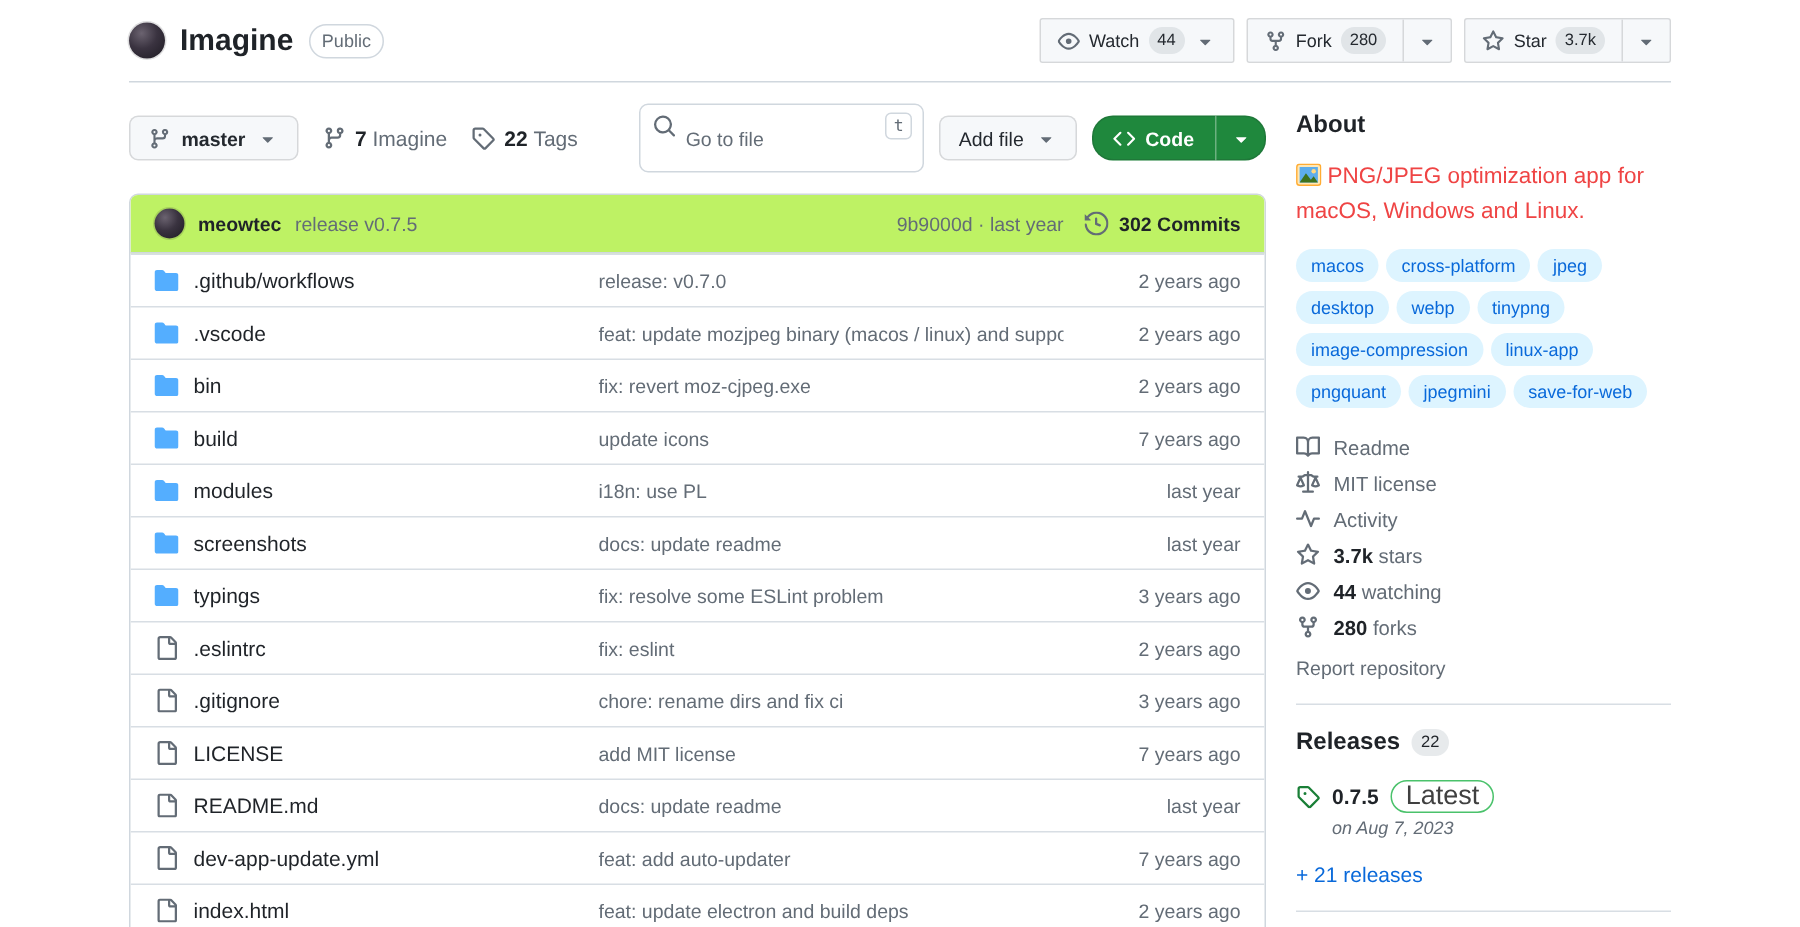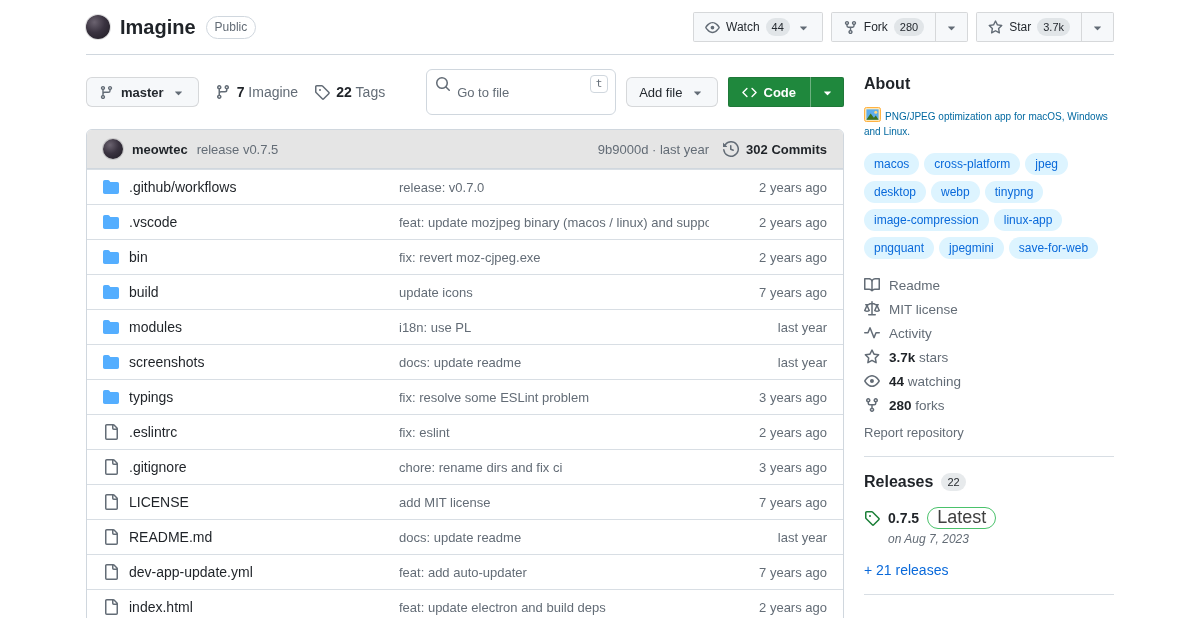--- a/index.html
+++ b/index.html
@@ -44,50 +44,50 @@
   .toolbar-right { margin-left:auto; display:flex; gap:10px; align-items:center; }
   .goto-box { position:relative; width:190px; }
   .goto-box input { width:100%; height:46px; border:1px solid #d0d7de; border-radius:6px;
     padding:0 28px 0 30px; font-size:13px; color:#1f2328; background:#fff; outline:none;
     font-family:"Liberation Sans", sans-serif; }
   .goto-box input::placeholder { color:#636c76; }
   .goto-search-icon { position:absolute; left:9px; top:7px; color:#636c76; }
   .goto-kbd { position:absolute; right:8px; top:6px; width:18px; height:18px; border:1px solid #d0d7de;
     border-radius:4px; font-size:11px; color:#636c76; text-align:center; line-height:16px;
     font-family:"DejaVu Sans Mono", monospace; }
-  .code-group { display:flex; border-radius:2px; overflow:hidden; background:#1f883d;
+  .code-group { display:flex; border-radius:14px; overflow:hidden; background:#1f883d;
     box-shadow:0 0 0 1px rgba(31,35,40,.15) inset; }
   .code-seg { display:flex; align-items:center; gap:7px; padding:0 14px; height:30px; font-size:13px;
     font-weight:600; color:#fff; cursor:pointer; }
   .code-seg .oct { color:#fff; width:15px; height:15px; }
   .code-caret { border-left:1px solid rgba(255,255,255,.35); padding:0 9px; }
 
   
   .file-table { margin-top:14px; border:1px solid #d0d7de; border-radius:6px; overflow:hidden; background:#fff; }
-  .commit-bar { display:flex; align-items:center; background:#e5e5e5; padding:9px 16px;
+  .commit-bar { display:flex; align-items:center; background:#bef264; padding:9px 16px;
     border-bottom:1px solid #d0d7de; font-size:13px; }
   .commit-bar .avatar { width:20px; height:20px; }
   .commit-author { font-weight:600; margin-left:9px; cursor:pointer; }
   .commit-msg { color:#636c76; margin-left:9px; cursor:pointer; }
   .commit-right { margin-left:auto; display:flex; align-items:center; gap:14px; }
   .commit-sha { color:#636c76; }
   .commit-count { display:flex; align-items:center; gap:7px; font-weight:600; color:#1f2328; cursor:pointer; }
   .commit-count .oct { color:#636c76; }
   .file-row { display:flex; align-items:center; height:35px; padding:0 16px; border-top:1px solid #d8dee4; }
   .file-row:first-of-type { border-top:none; }
   .file-name { width:296px; flex:none; display:flex; align-items:center; gap:10px; font-size:14px; cursor:pointer; }
   .icon-dir { color:#54aeff; }
   .icon-file { color:#636c76; }
   .file-msg { flex:1; font-size:13px; color:#636c76; white-space:nowrap; overflow:hidden; cursor:pointer; }
   .file-time { width:118px; text-align:right; font-size:13px; color:#636c76; }
   .file-row-stub { height:12px; border-top:1px solid #d8dee4; }
 
   
   .sb-h2 { font-size:16px; font-weight:600; }
-  .sb-desc { margin-top:14px; font-size:10px; line-height:1.5; color:#0369a1; }
+  .sb-desc { margin-top:14px; font-size:15px; line-height:1.5; color:#ef4444; }
   .pic-emoji { display:inline-block; width:17px; height:15px; vertical-align:-2px; margin-right:4px; }
   .topics { margin-top:14px; display:flex; flex-wrap:wrap; gap:6px 5px; }
   .topic { background:#ddf4ff; color:#0969da; font-size:12px; font-weight:500; border-radius:2em;
     padding:0 10px; line-height:22px; cursor:pointer; }
   .info-list { margin-top:14px; }
   .info-item { display:flex; align-items:center; gap:9px; padding:4px 0; font-size:13.5px;
     color:#636c76; cursor:pointer; }
   .info-item .oct { color:#636c76; }
   .info-item b { color:#1f2328; font-weight:600; }
   .report-link { margin-top:8px; font-size:13px; color:#636c76; cursor:pointer; }

